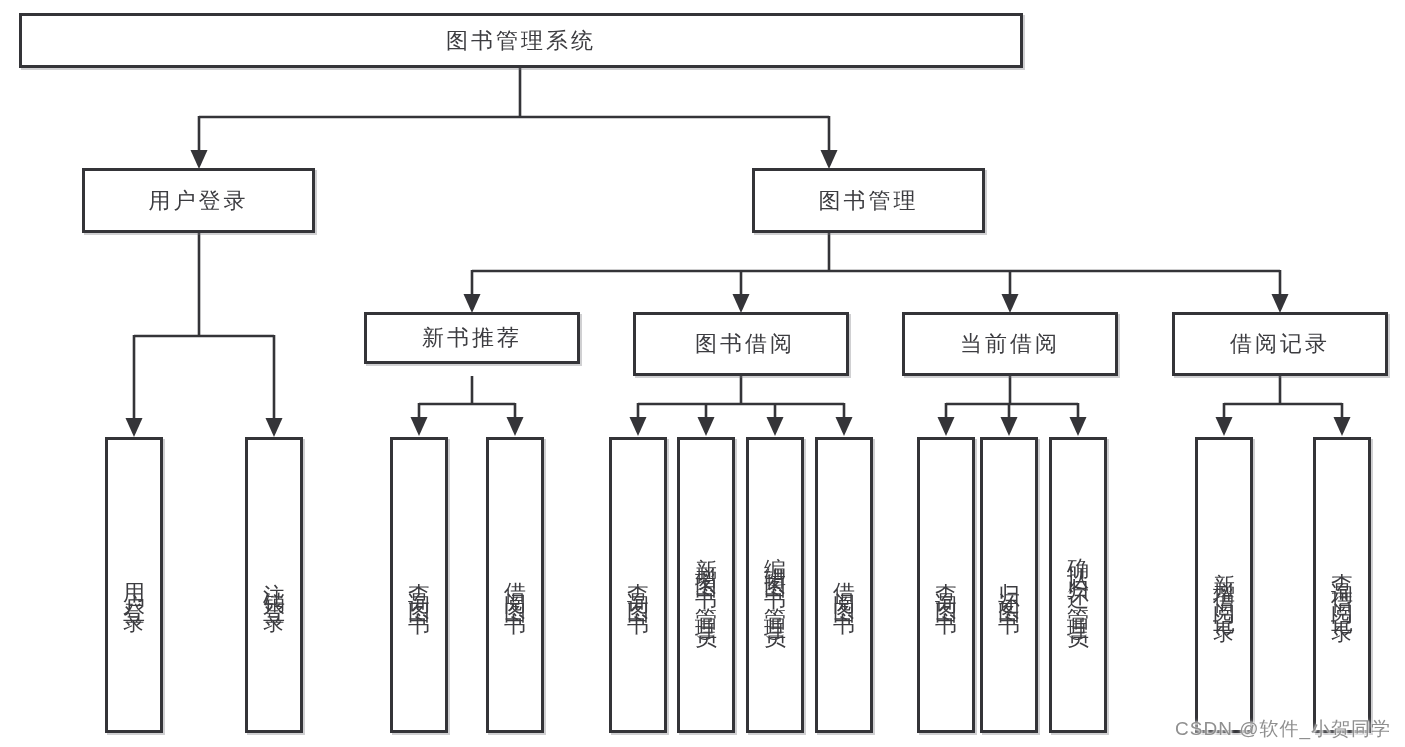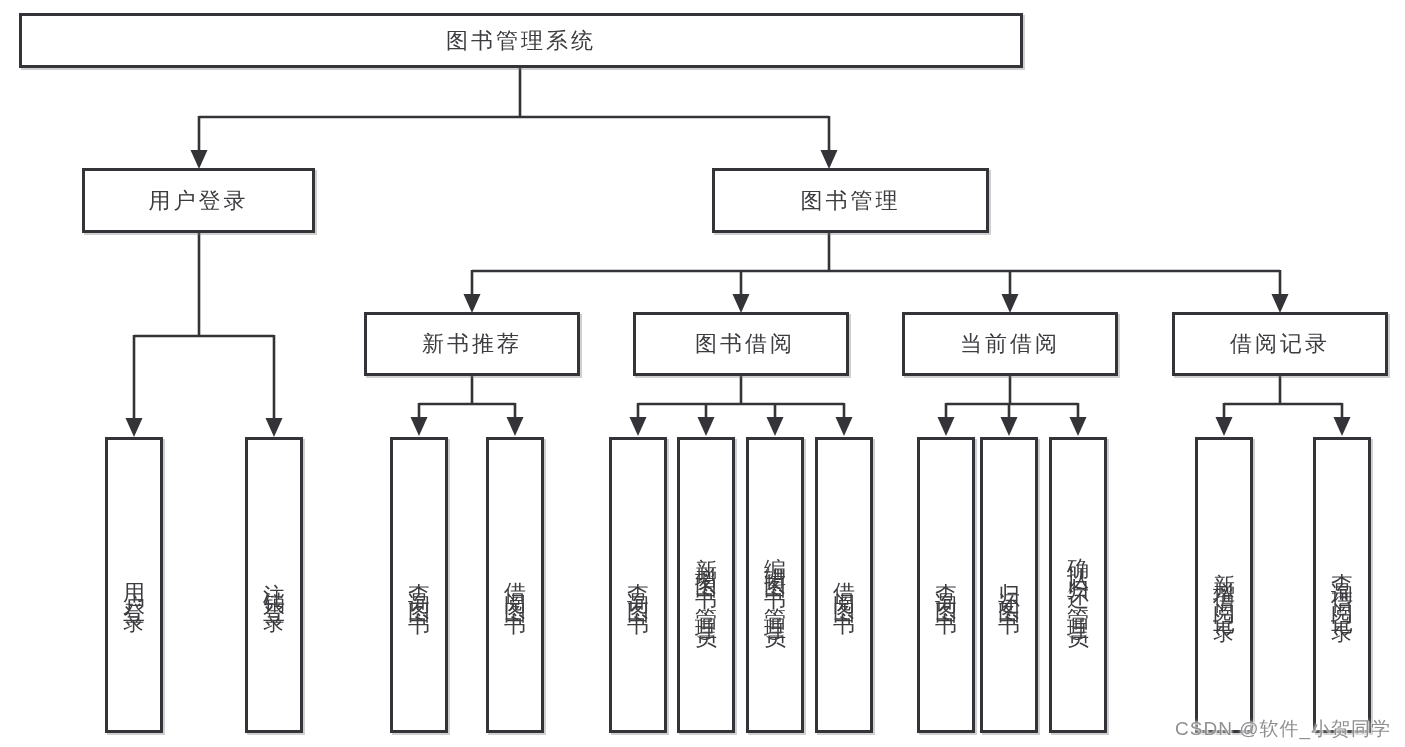--- a/index.html
+++ b/index.html
@@ -64,23 +64,23 @@
     font-size: 19px;
     color: #8f8f8f;
     letter-spacing: 1px;
     text-shadow: 0 0 2px #ffffff, 0 0 4px #ffffff, 1px 1px 2px #ffffff;
     z-index: 5;
   }
   
   .n-root  { left: 19px;   top: 13px;  width: 1004px; height: 55px; }
   
   .n-l2a   { left: 82px;   top: 168px; width: 233px;  height: 65px; }
-  .n-l2b   { left: 712px;  top: 168px; width: 277px;  height: 65px; }
-  
-  .n-l3a   { left: 364px;  top: 312px; width: 216px;  height: 64px; }
+  .n-l2b   { left: 752px;  top: 168px; width: 233px;  height: 65px; }
+  
+  .n-l3a   { left: 364px;  top: 312px; width: 216px;  height: 52px; }
   .n-l3b   { left: 633px;  top: 312px; width: 216px;  height: 64px; padding-left: 8px; }
   .n-l3c   { left: 902px;  top: 312px; width: 216px;  height: 64px; }
   .n-l3d   { left: 1172px; top: 312px; width: 216px;  height: 64px; }
   
   .leaf    { top: 437px; width: 58px; height: 296px; }
   .n-g1a { left: 105px; }  .n-g1b { left: 245px; }
   .n-g2a { left: 390px; }  .n-g2b { left: 486px; }
   .n-g3a { left: 609px; }  .n-g3b { left: 677px; }  .n-g3c { left: 746px; }  .n-g3d { left: 815px; }
   .n-g4a { left: 917px; }  .n-g4b { left: 980px; }  .n-g4c { left: 1049px; }
   .n-g5a { left: 1195px; } .n-g5b { left: 1313px; }

